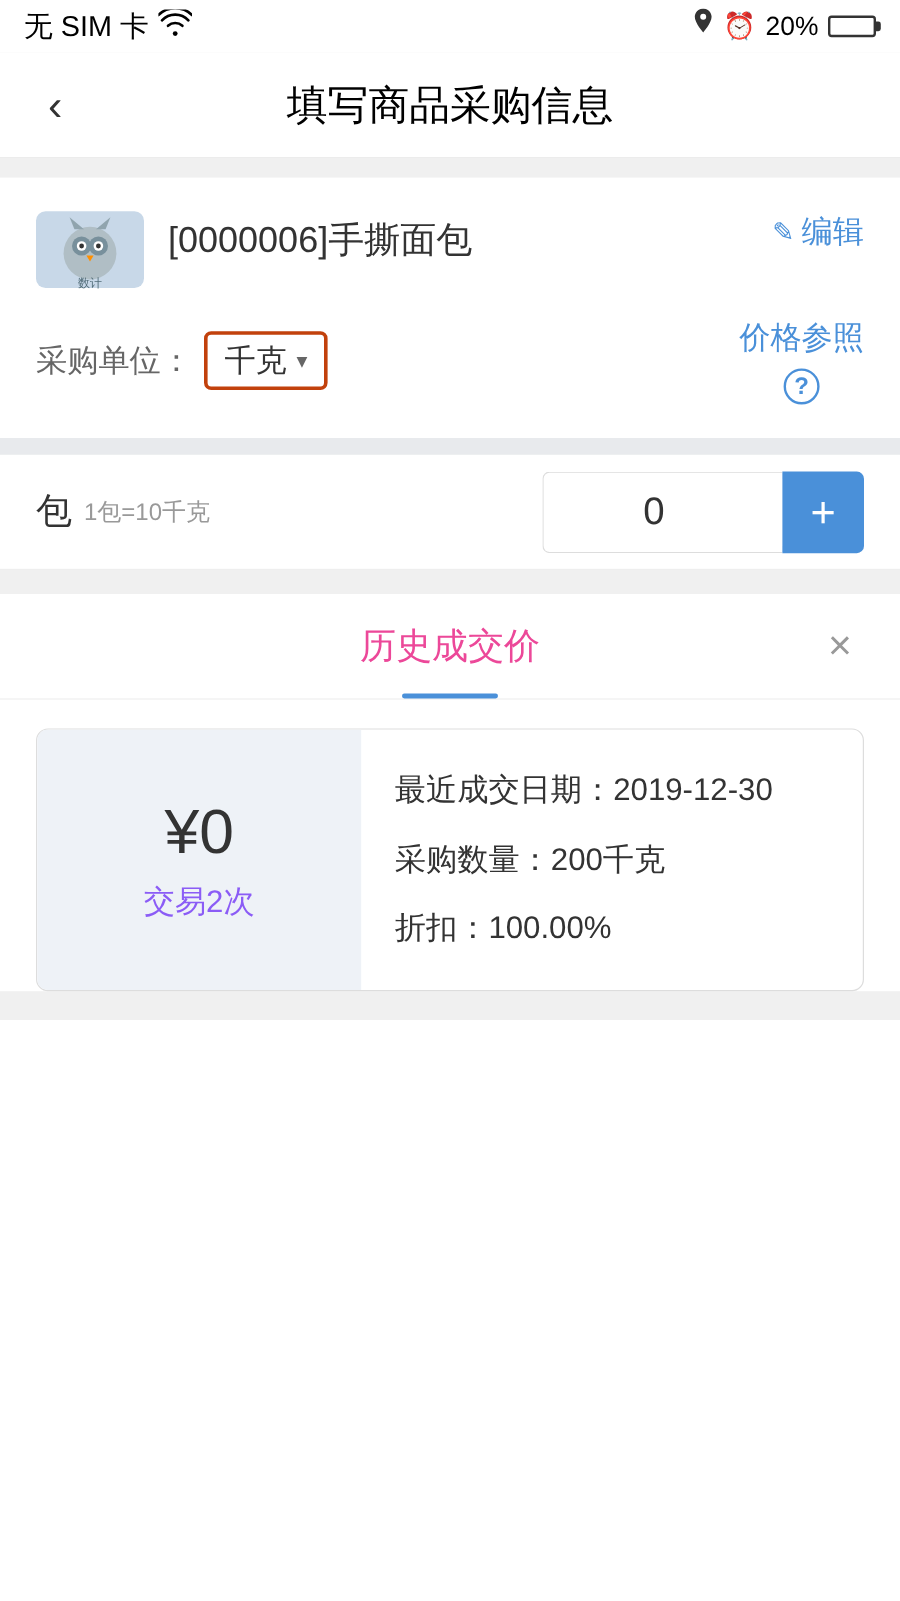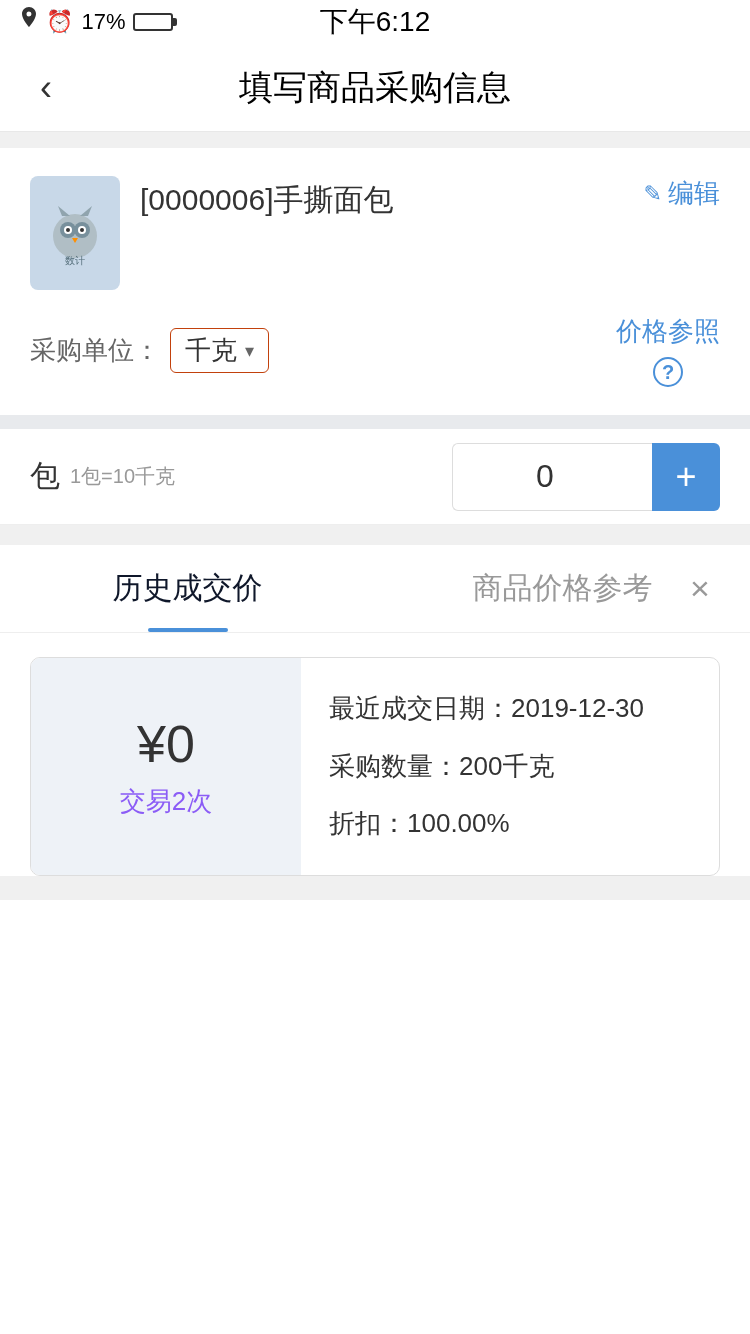--- a/index.html
+++ b/index.html
@@ -107,21 +107,21 @@
       margin-bottom: 20px;
     }
     .product-info {
       display: flex;
       align-items: flex-start;
       gap: 20px;
       flex: 1;
     }
     .product-thumbnail {
       width: 90px;
-      height: 114px;
+      height: 64px;
       background: #c8d8e8;
       border-radius: 8px;
       display: flex;
       align-items: center;
       justify-content: center;
       flex-shrink: 0;
       position: relative;
     }
     .owl-icon {
       width: 70px;
@@ -154,21 +154,21 @@
     .unit-label {
       font-size: 26px;
       color: #666;
       display: flex;
       align-items: center;
       gap: 10px;
     }
     .unit-selector {
       display: inline-flex;
       align-items: center;
-      border: 1px solid #c2410c;
+      border: 3px solid #c2410c;
       border-radius: 6px;
       padding: 4px 14px;
       font-size: 26px;
       color: #333;
       gap: 8px;
       cursor: pointer;
       background: #fff;
     }
     .unit-arrow {
       font-size: 18px;
@@ -276,21 +276,21 @@
       font-size: 30px;
       color: #999;
       height: 100%;
       display: flex;
       align-items: center;
       justify-content: center;
       cursor: pointer;
       position: relative;
     }
     .price-tab.active {
-      color: #0f172a;
+      color: #ec4899;
     }
     .price-tab.active::after {
       content: '';
       position: absolute;
       bottom: 0;
       left: 50%;
       transform: translateX(-50%);
       width: 80px;
       height: 4px;
       background: #4a90d9;
@@ -355,29 +355,39 @@
     .white-fill {
       background: #fff;
       flex: 1;
       min-height: 600px;
     }
   </style>
 </head>
 <body>
 
 <div class="status-bar">
-  <div class="status-center">下午6:12</div>
+  <div class="status-left">
+    <span>无 SIM 卡</span>
+    <span>
+      <svg width="28" height="22" viewBox="0 0 28 22" fill="none">
+        <path d="M14 18a2 2 0 110 4 2 2 0 010-4z" fill="#000"></path>
+        <path d="M8 13.5a9 9 0 0112 0" stroke="#000" stroke-width="2.2" stroke-linecap="round" fill="none"></path>
+        <path d="M3 9a15 15 0 0122 0" stroke="#000" stroke-width="2.2" stroke-linecap="round" fill="none"></path>
+        <path d="M0 4.5a20 20 0 0128 0" stroke="#000" stroke-width="2.2" stroke-linecap="round" fill="none"></path>
+      </svg>
+    </span>
+  </div>
   <div class="status-right">
     <span>
       <svg width="18" height="24" viewBox="0 0 18 24" fill="none">
         <path d="M9 0C5.13 0 2 3.13 2 7c0 5.25 7 13 7 13s7-7.75 7-13c0-3.87-3.13-7-7-7zm0 9.5a2.5 2.5 0 110-5 2.5 2.5 0 010 5z" fill="#333"></path>
       </svg>
     </span>
     <span>⏰</span>
-    <span>17%</span>
+    <span>20%</span>
     <span class="battery-body">
       <span class="battery-fill"></span>
     </span>
   </div>
 </div>
 
 <div class="nav-bar">
   <span class="nav-back">‹</span>
   <span class="nav-title">填写商品采购信息</span>
 </div>
@@ -438,23 +448,20 @@
   </div>
 </div>
 
 <div class="gray-divider-thick"></div>
 
 <div class="price-panel">
   <div class="price-tabs">
     <div class="price-tab active">
       <span>历史成交价</span>
     </div>
-    <div class="price-tab">
-      <span>商品价格参考</span>
-    </div>
     <div class="close-btn">
       <span>×</span>
     </div>
   </div>
 
   <div class="transaction-card">
     <div class="transaction-left">
       <div class="transaction-price">
         <span>¥</span><span>0</span>
       </div>

